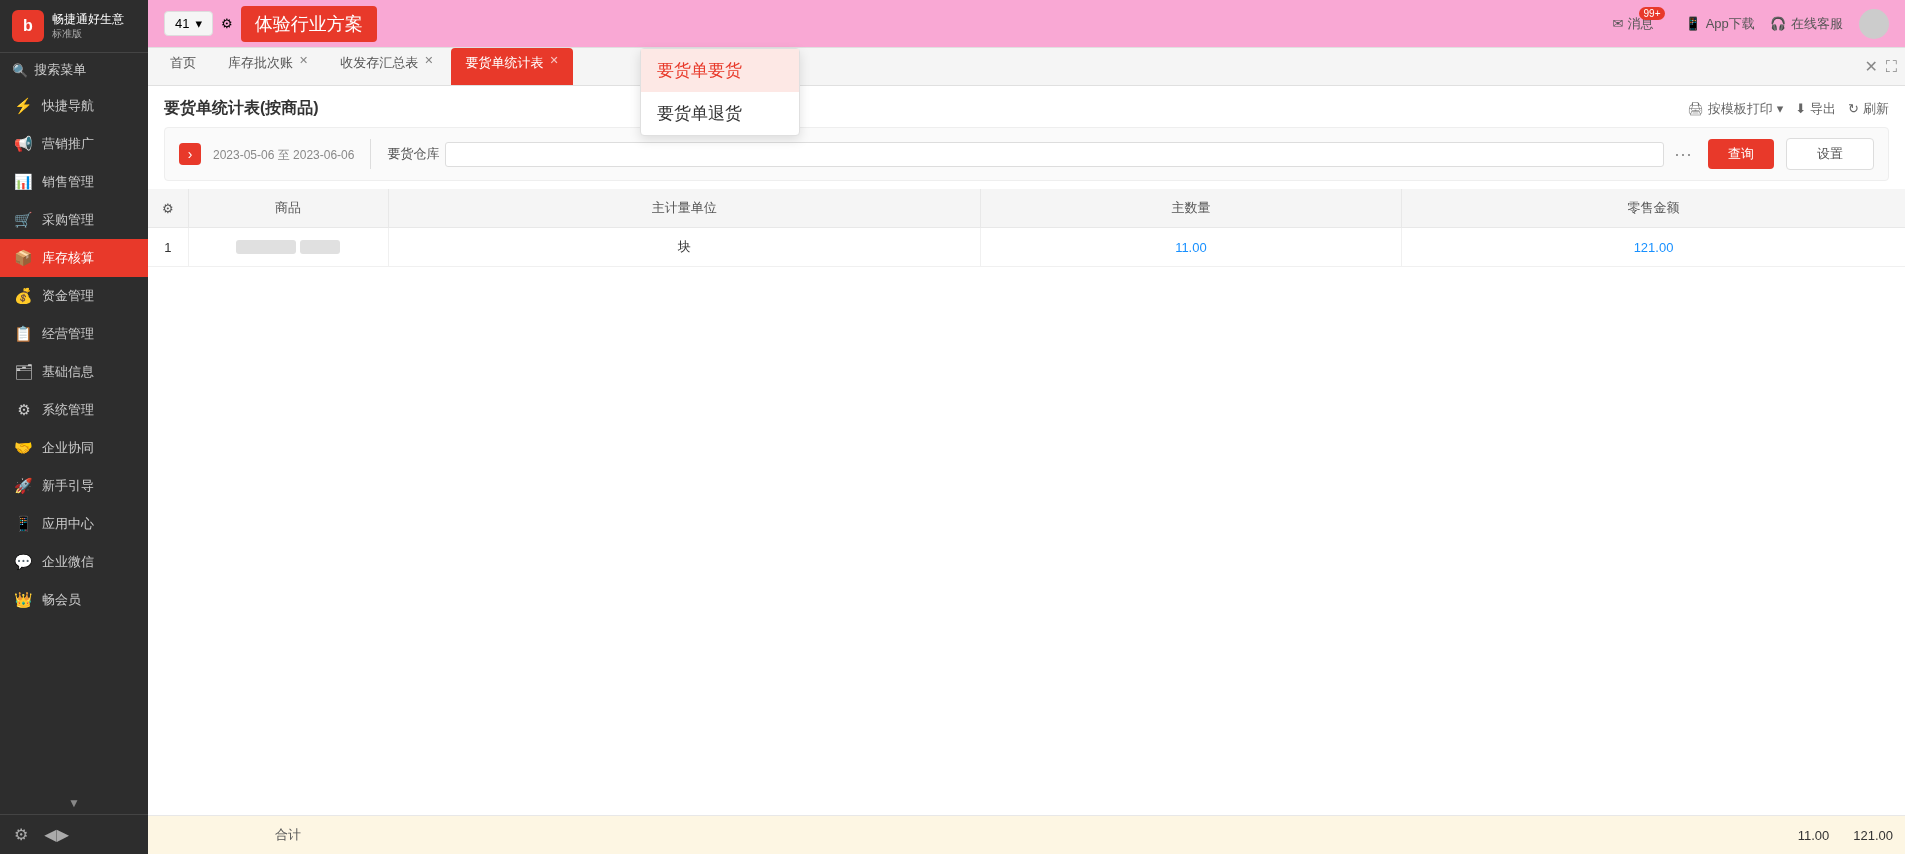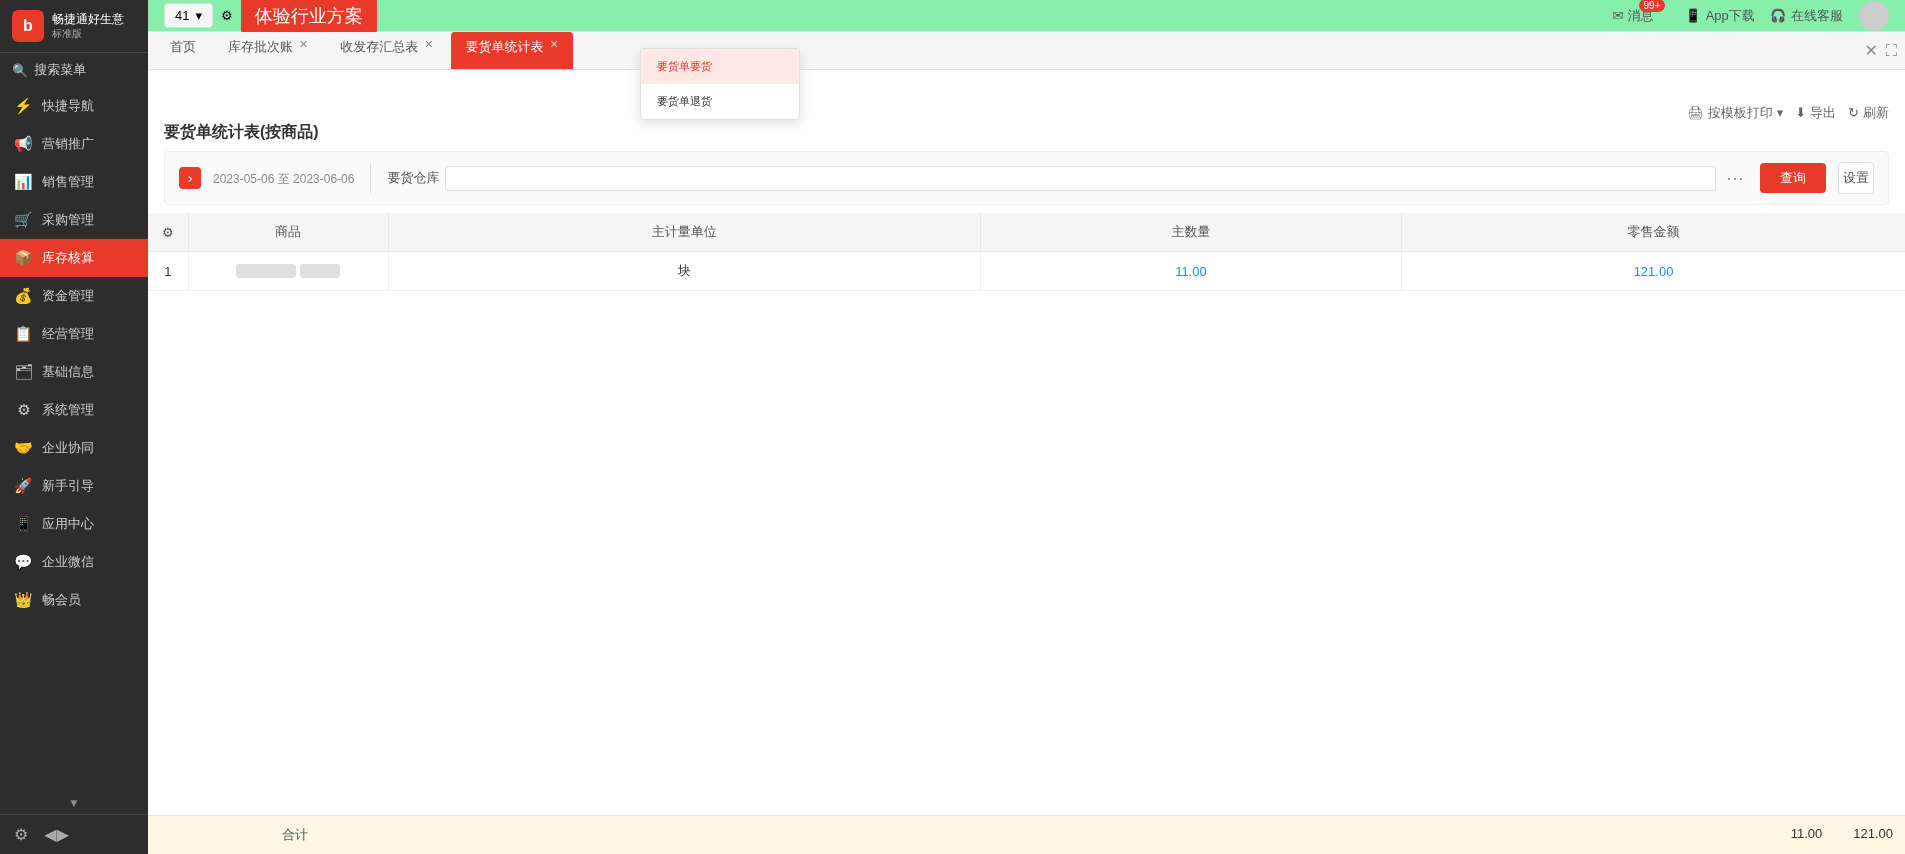--- a/index.html
+++ b/index.html
@@ -82,26 +82,26 @@
     
     .main {
       flex: 1;
       display: flex;
       flex-direction: column;
       overflow: hidden;
     }
 
     
     .topbar {
-      background: #86efac;
+      background: #f9a8d4;
       border-bottom: 1px solid #e0e0e0;
       display: flex;
       align-items: center;
       padding: 0 16px;
-      height: 32px;
+      height: 48px;
       gap: 4px;
     }
     .topbar-left {
       display: flex;
       align-items: center;
       gap: 8px;
       flex: 1;
     }
     .store-selector {
       display: flex;
@@ -208,21 +208,20 @@
     .page-header {
       display: flex;
       align-items: center;
       justify-content: space-between;
       padding: 12px 16px 8px;
     }
     .page-title {
       font-size: 16px;
       font-weight: bold;
       color: #333;
-      margin-top: 40px;
     }
     .page-header-actions {
       display: flex;
       align-items: center;
       gap: 12px;
     }
     .header-action-btn {
       display: flex;
       align-items: center;
       gap: 4px;
@@ -343,41 +342,41 @@
       border-radius: 4px;
       padding: 6px 20px;
       cursor: pointer;
       font-size: 13px;
     }
     .settings-btn {
       background: #fff;
       color: #555;
       border: 1px solid #ddd;
       border-radius: 4px;
-      padding: 6px 4px;
+      padding: 6px 30px;
       cursor: pointer;
       font-size: 13px;
     }
 
     
     .dropdown-overlay {
       position: absolute;
       top: 48px;
       left: 640px;
       z-index: 100;
       background: #fff;
       border: 1px solid #e0e0e0;
       border-radius: 4px;
       box-shadow: 0 4px 12px rgba(0,0,0,0.12);
       min-width: 160px;
     }
     .dropdown-item {
       padding: 10px 16px;
       cursor: pointer;
-      font-size: 11px;
+      font-size: 17px;
       color: #333;
     }
     .dropdown-item.selected { background: #fde8e5; color: #e8392a; }
 
     
     .table-wrapper {
       flex: 1;
       overflow: auto;
       margin: 0;
     }
@@ -410,23 +409,23 @@
     .th-settings { width: 40px; }
     .col-product { width: 200px; }
     .product-cell { display: flex; align-items: center; justify-content: center; gap: 4px; }
     .product-placeholder { display: inline-block; width: 60px; height: 14px; background: #e0e0e0; border-radius: 3px; }
 
     
     .table-footer {
       background: #fdf6e3;
       border-top: 1px solid #e8e8e8;
       display: flex;
+      align-items: center;
       padding: 10px 0;
       font-size: 13px;
-      gap: 7px;
     }
     .footer-cell {
       padding: 0 12px;
       text-align: center;
     }
     .footer-total-label { color: #555; }
     .footer-num { color: #333; font-weight: 500; }
   </style>
 </head>
 <body>

